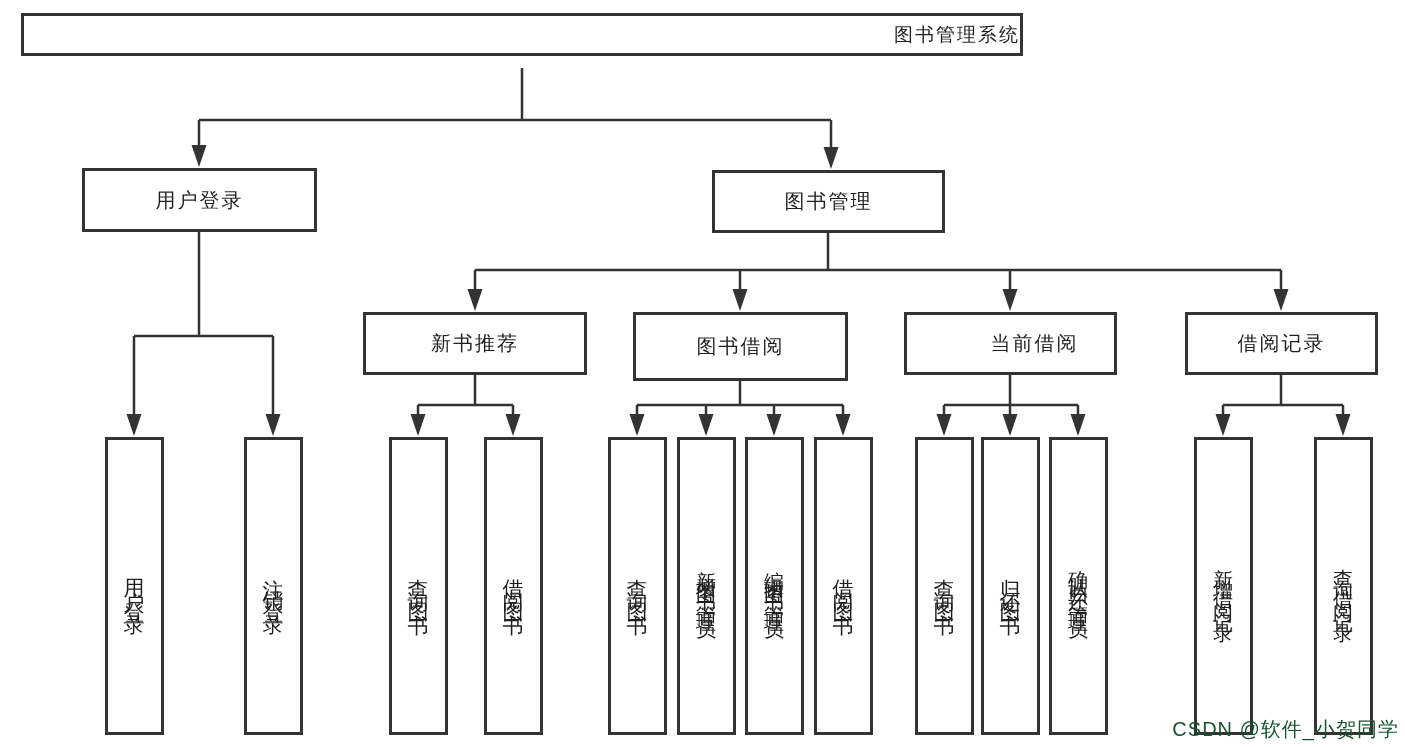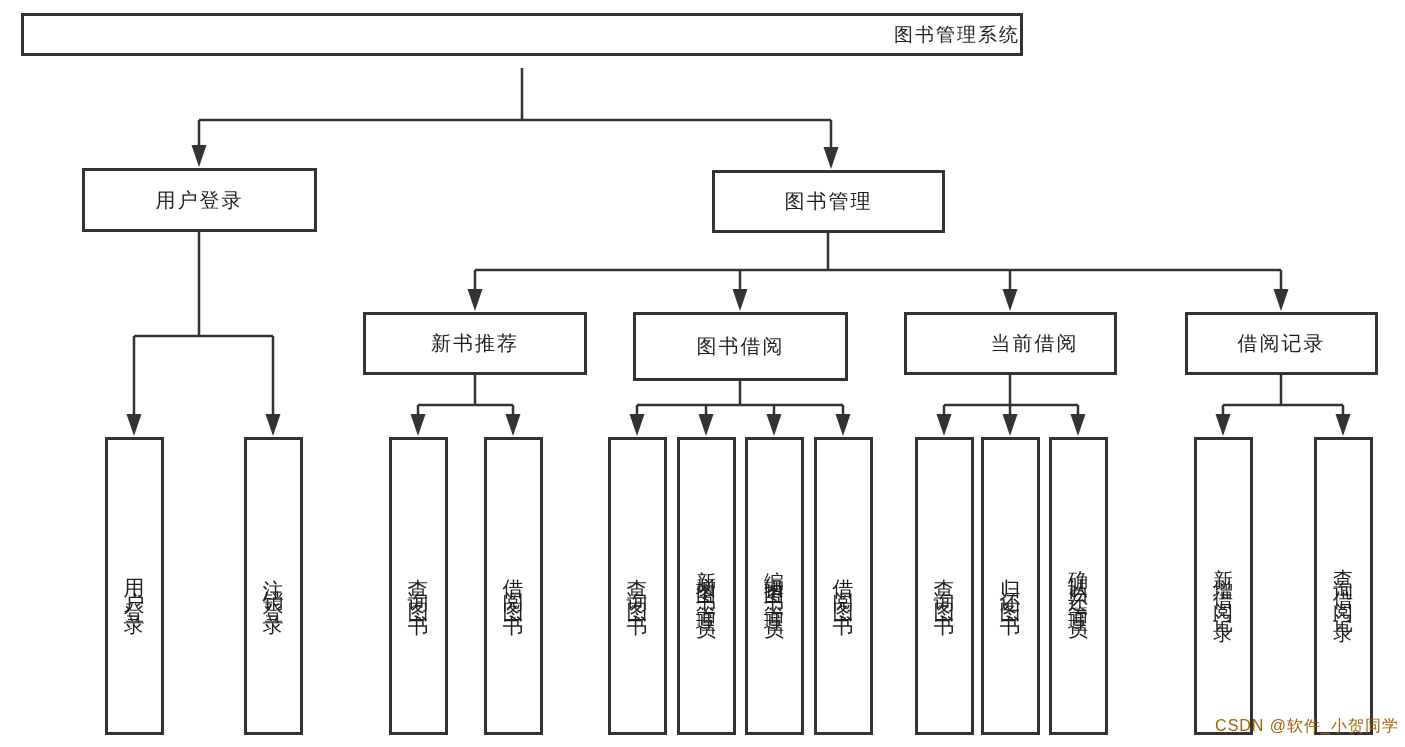--- a/index.html
+++ b/index.html
@@ -50,22 +50,22 @@
     display: block;
     line-height: 1;
   }
   .short .vtext { font-size: 21px; letter-spacing: 12px; }
   .med   .vtext { font-size: 20px; letter-spacing: 11px; }
   .long  .vtext { font-size: 20px; letter-spacing: 7px;  }
   .watermark {
     position: absolute;
     right: 6px;
     top: 716px;
-    font-size: 16px;
-    color: #a16207;
+    font-size: 20px;
+    color: #14532d;
     letter-spacing: 1px;
     white-space: nowrap;
   }
 </style>
 </head>
 <body>
 
 <div class="canvas">
 
   <svg class="connectors" viewBox="0 0 1405 747" xmlns="http://www.w3.org/2000/svg">

